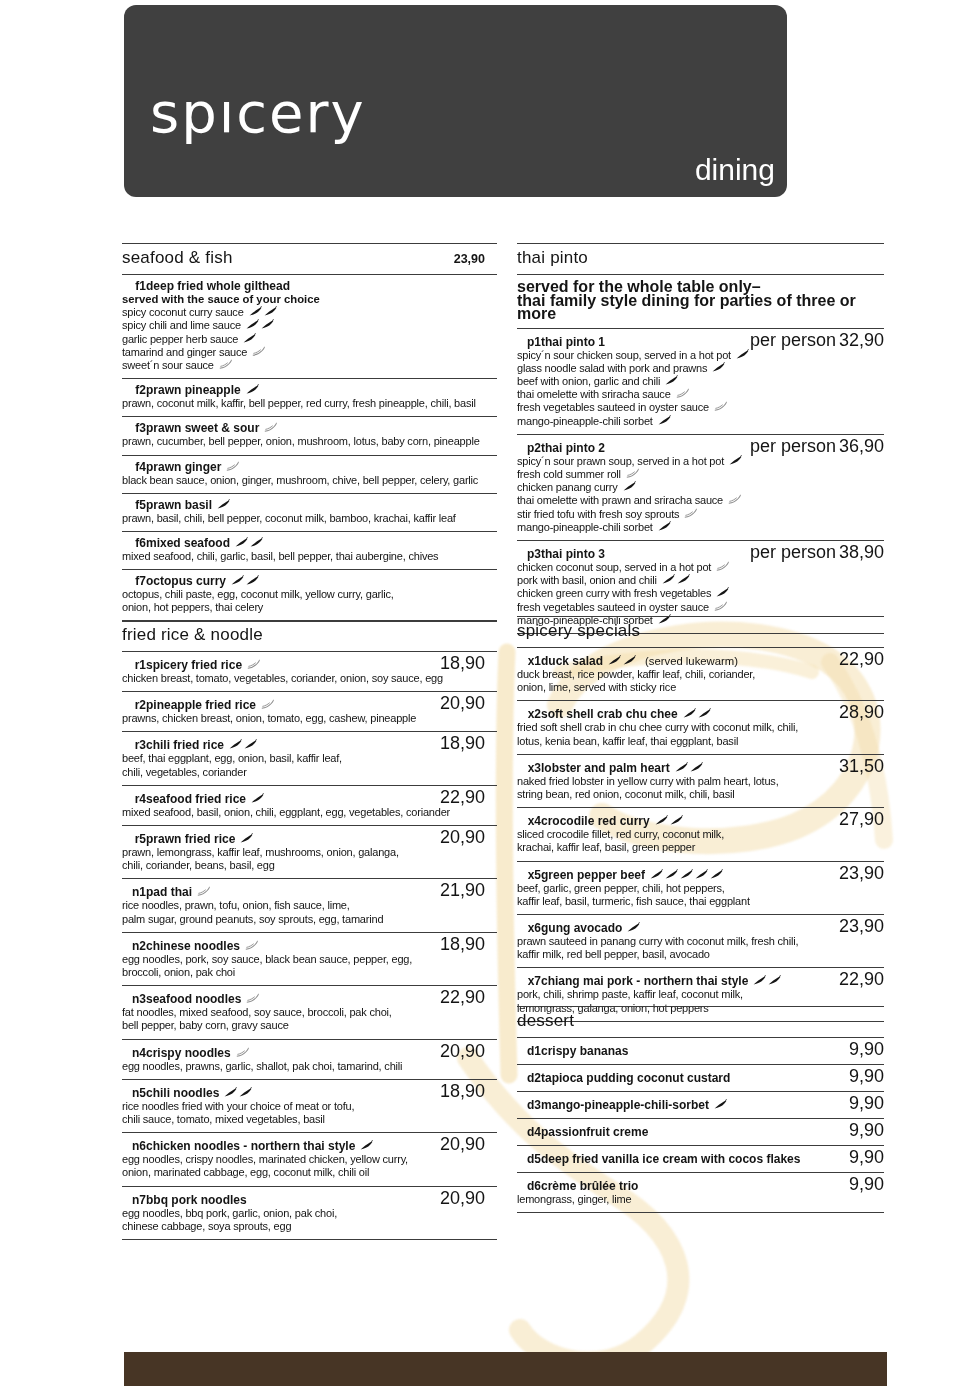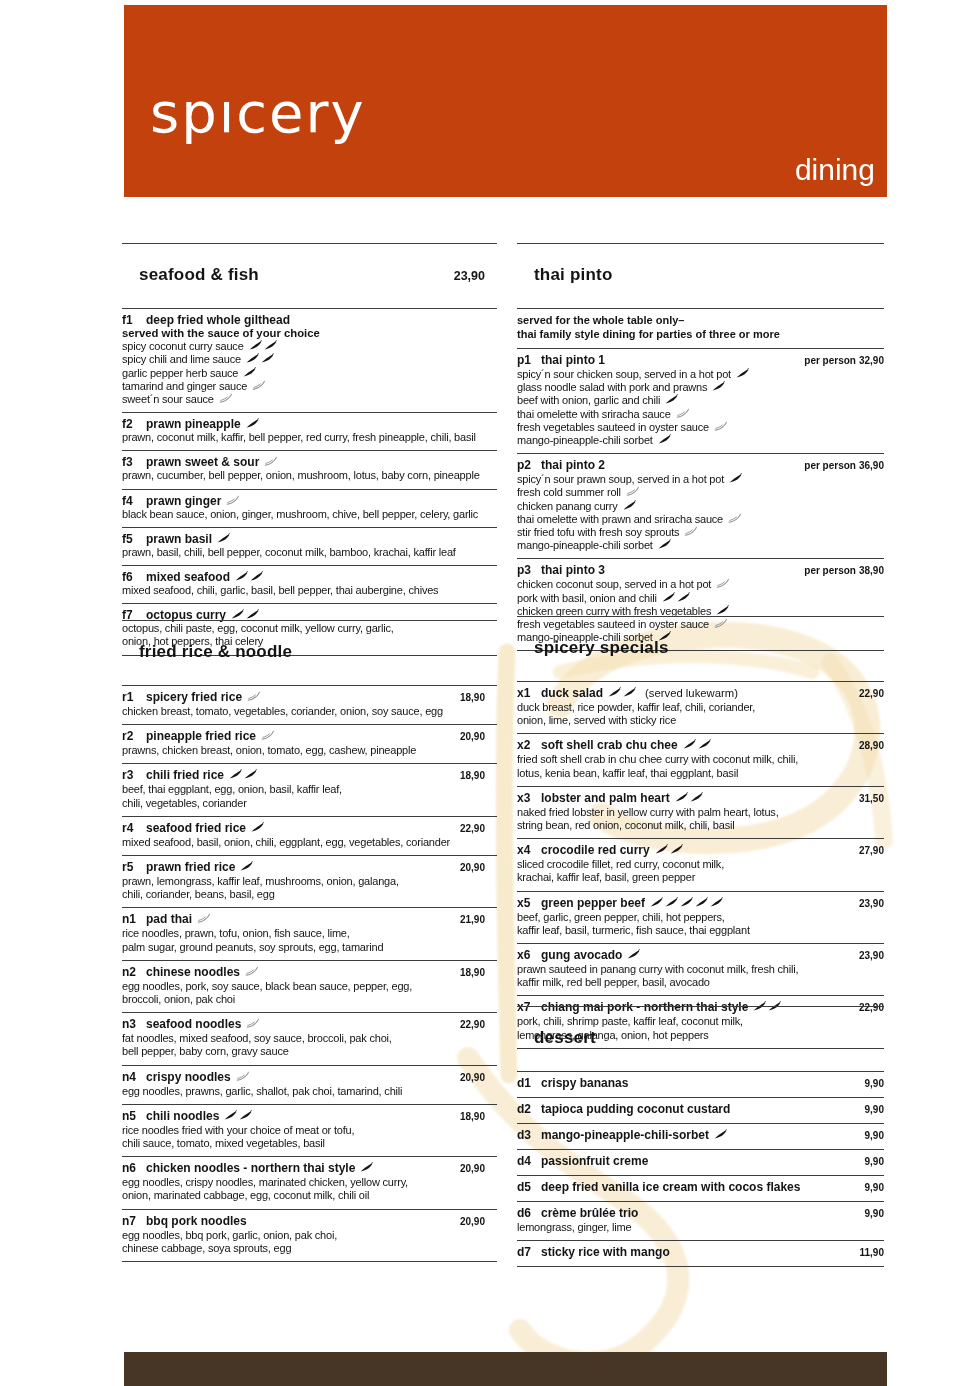--- a/index.html
+++ b/index.html
@@ -3,51 +3,51 @@
 <meta charset="utf-8">
 <style>
   html,body{margin:0;padding:0;background:#ffffff;}
   .page{position:relative;width:980px;height:1386px;background:#ffffff;
         font-family:"Liberation Sans",sans-serif;color:#141414;overflow:hidden;}
 
   
   .watermark{position:absolute;left:0;top:0;width:980px;height:1386px;z-index:0;filter:blur(1px);}
 
   
-  .brand{position:absolute;left:124px;top:5px;width:763px;height:192px;background:#c2410c;z-index:1;}
+  .brand{position:absolute;left:124px;top:5px;width:663px;height:192px;background:#404040;z-index:1;border-radius:12px;}
   .logo{position:absolute;left:26px;top:80px;font-family:"DejaVu Sans",sans-serif;
         font-size:56px;line-height:1;color:#ffffff;letter-spacing:2px;}
   .tagline{position:absolute;left:62px;top:143px;font-family:"DejaVu Sans",sans-serif;
         font-size:27px;line-height:1;color:#e8d49e;letter-spacing:0.5px;}
   .edition{position:absolute;right:12px;bottom:12px;font-size:30px;line-height:1;color:#ffffff;}
 
   
   .section{position:absolute;z-index:1;border-bottom:1px solid #3c3c3c;}
   #sec-seafood {left:122px;top:243px;width:375px;}
   #sec-rice    {left:122px;top:620px;width:375px;}
   #sec-pinto   {left:517px;top:243px;width:367px;}
   #sec-specials{left:517px;top:616px;width:367px;}
   #sec-dessert {left:517px;top:1006px;width:367px;}
 
   .sec-head{border-top:1px solid #3c3c3c;display:flex;justify-content:space-between;
             align-items:baseline;padding:4px 0 6px;}
-  .sec-title{margin:17px;font-size:17px;font-weight:bold;letter-spacing:0.2px;}
+  .sec-title{margin:0;font-size:17px;font-weight:normal;letter-spacing:0.2px;}
   .sec-price{font-size:12.5px;font-weight:bold;}
   #sec-seafood .sec-price,#sec-seafood .price,#sec-rice .price{padding-right:12px;}
 
-  .intro{border-top:1px solid #3c3c3c;padding:5px 0 7px;font-size:11px;
+  .intro{border-top:1px solid #3c3c3c;padding:5px 0 7px;font-size:16px;
          font-weight:bold;line-height:13.5px;}
 
   .item{border-top:1px solid #3c3c3c;padding:4px 0 6px;}
   .item-row{display:flex;justify-content:space-between;align-items:baseline;
             font-size:12px;font-weight:bold;line-height:14px;white-space:nowrap;}
   .item-left{display:inline-flex;align-items:baseline;}
-  .code{display:inline-block;min-width:24px;}
+  .code{display:inline-block;min-width:24px;text-align:right;}
   .note{font-weight:normal;font-size:11.3px;margin-left:9px;}
-  .price{font-size:10px;font-weight:bold;white-space:nowrap;}
+  .price{font-size:18px;font-weight:normal;white-space:nowrap;}
   .pprefix{margin-right:3px;}
   .desc{font-size:11px;line-height:13.2px;letter-spacing:-0.2px;white-space:nowrap;}
   .desc.bold{font-weight:bold;letter-spacing:0;font-size:11.3px;}
 
   .ic{display:inline-block;margin-left:5px;position:relative;top:0px;}
   .ic svg{display:inline-block;vertical-align:baseline;}
   .ic + .ic{margin-left:2px;}
 
   
   .footer-note{position:absolute;left:524px;top:1272px;z-index:1;
@@ -843,23 +843,14 @@
       <div class="item">
         <div class="item-row">
           <span class="item-left">
             <span class="code">d6</span>
             <span class="name">crème brûlée trio</span>
           </span>
           <span class="price"><span class="pval">9,90</span></span>
         </div>
         <div class="desc"><span>lemongrass, ginger, lime</span></div>
       </div>
-      <div class="item">
-        <div class="item-row">
-          <span class="item-left">
-            <span class="code">d7</span>
-            <span class="name">sticky rice with mango</span>
-          </span>
-          <span class="price"><span class="pval">11,90</span></span>
-        </div>
-      </div>
     </section>
   </div>
 
 </body></html>

